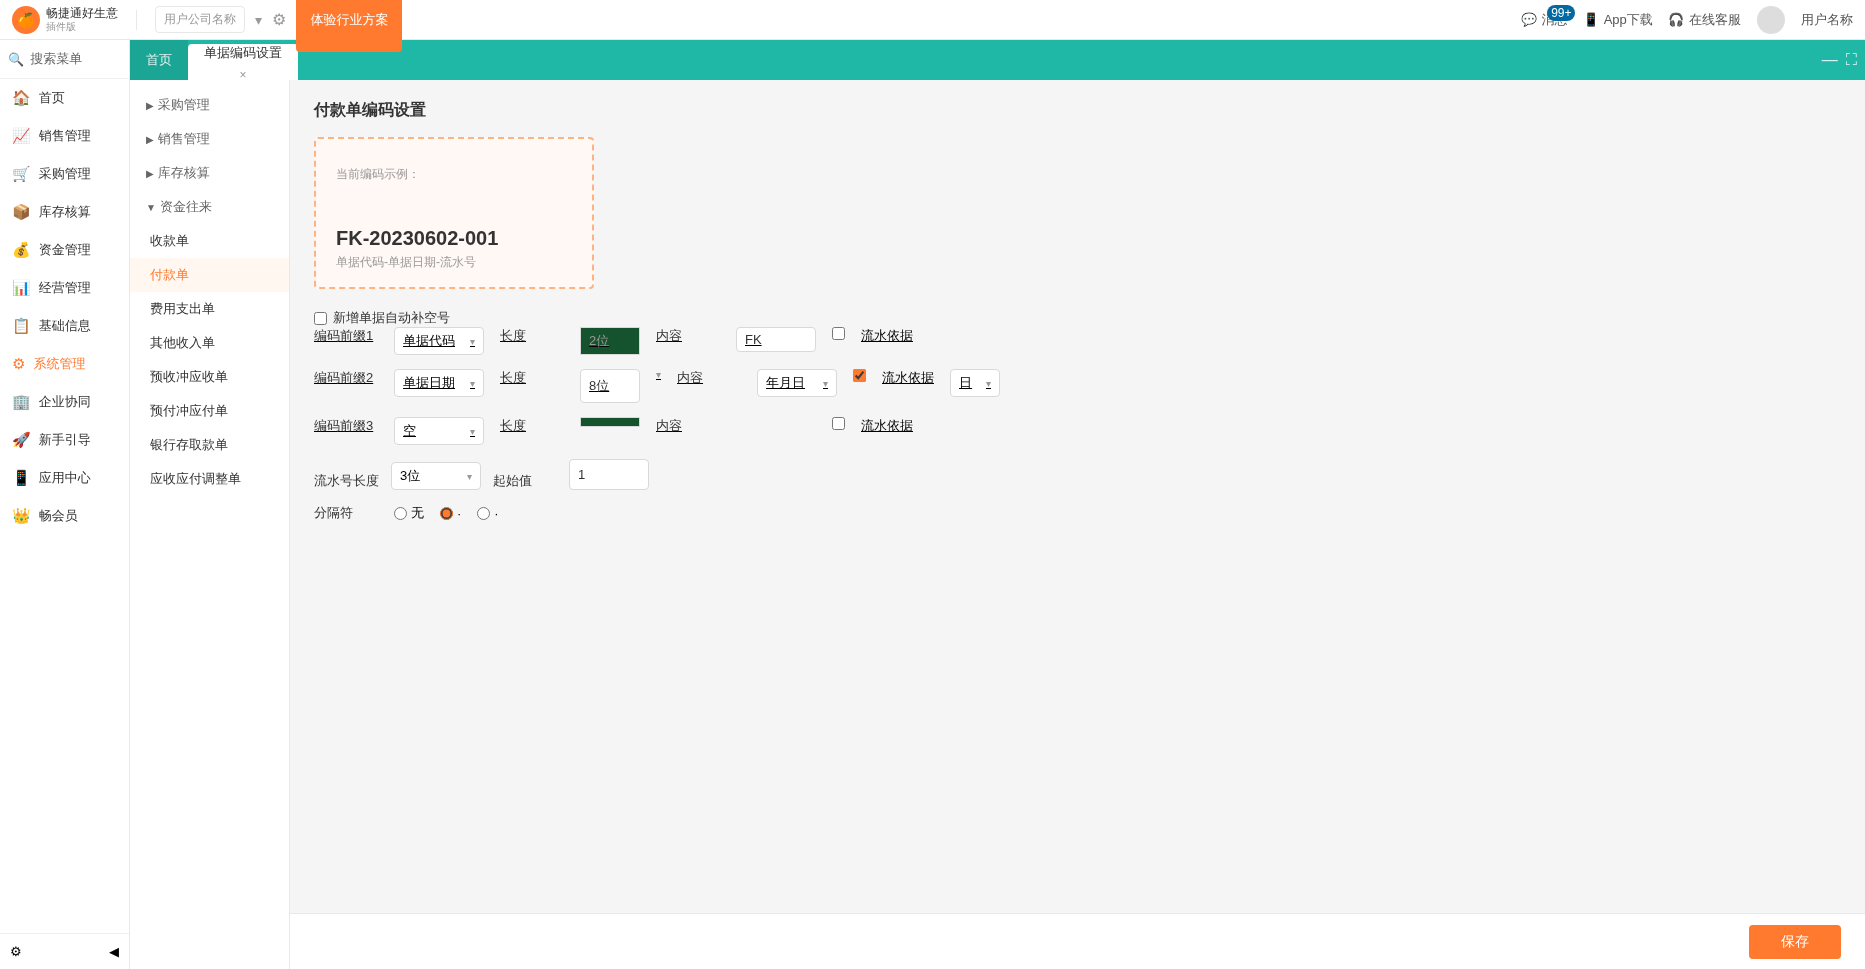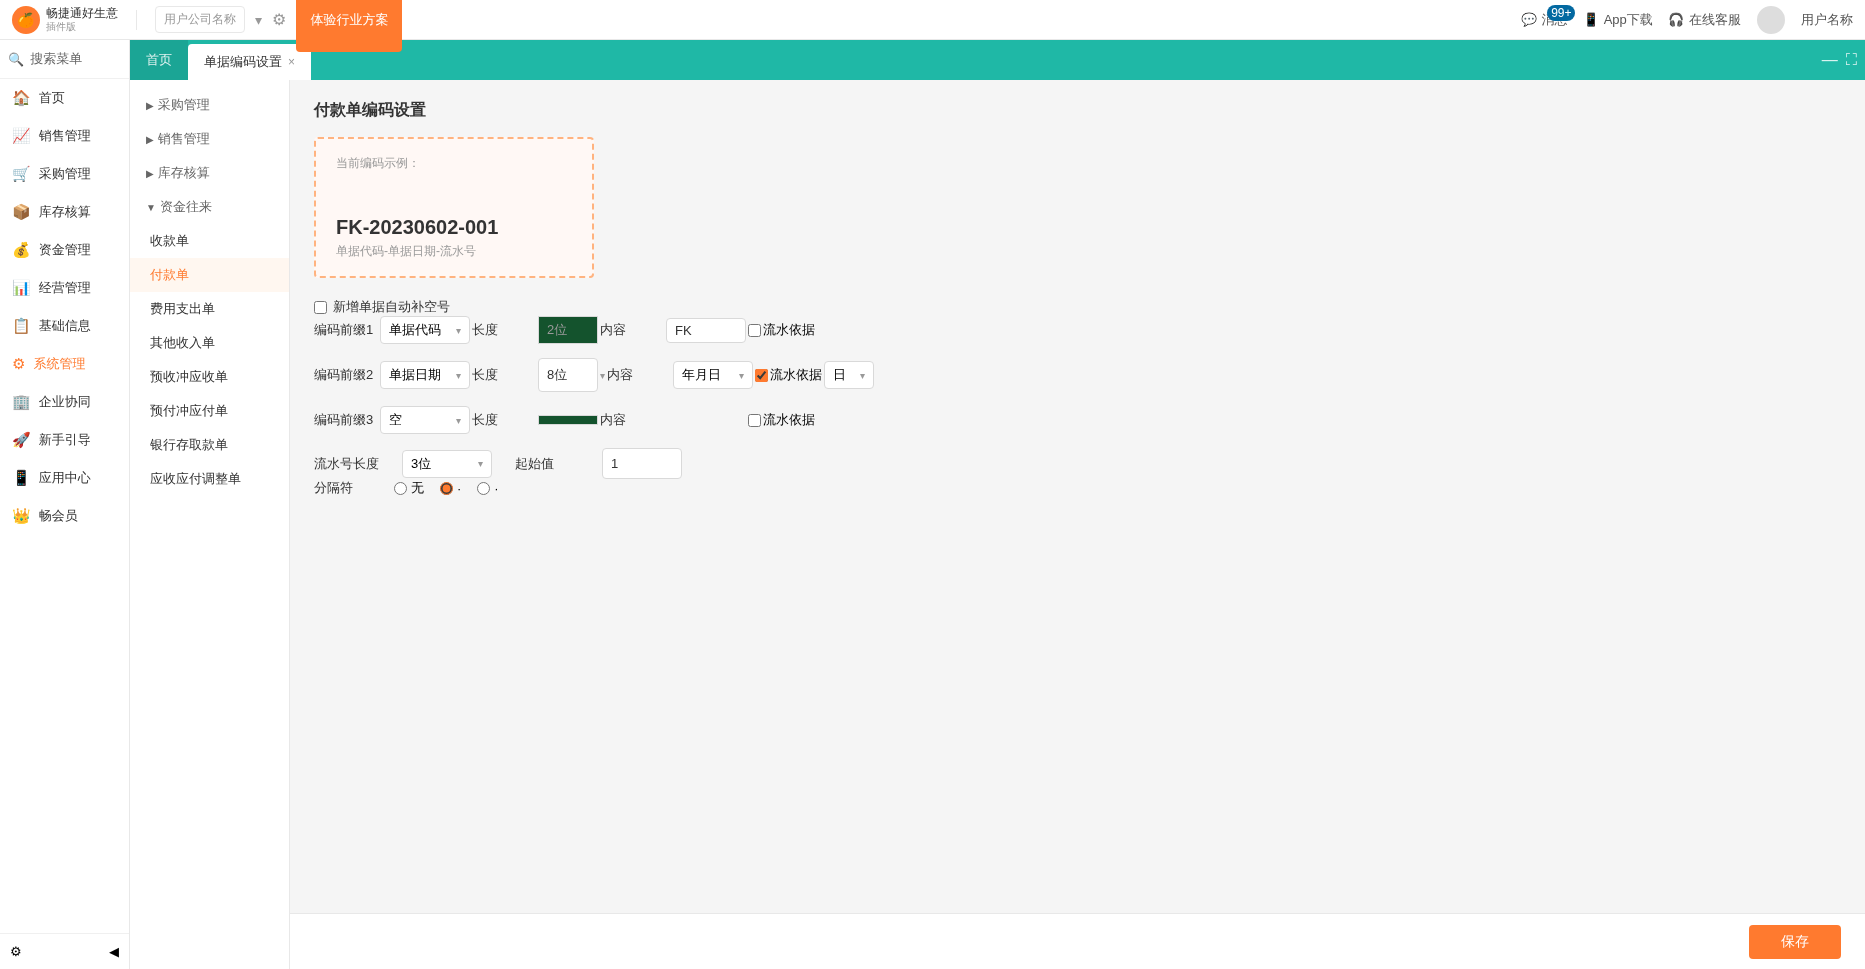--- a/index.html
+++ b/index.html
@@ -85,21 +85,21 @@
       height: 100%;
       display: flex;
       align-items: center;
       padding: 0 16px;
       font-size: 13px;
       color: rgba(255,255,255,0.85);
       cursor: pointer;
       gap: 6px;
     }
     .tab-item.home { background: rgba(0,0,0,0.1); }
-    .tab-item.active { background: #fff; color: #333; border-radius: 4px 4px 0 0; margin-top: 4px; height: 36px; }
+    .tab-item.active { background: #fff; color: #333; border-radius: 4px 4px 0 0; margin-top: 4px; height: 36px; flex-direction: column; }
     .tab-close { font-size: 12px; color: #999; }
     .tab-bar-right { margin-left: auto; display: flex; align-items: center; padding-right: 8px; gap: 8px; }
     .tab-bar-icon { color: rgba(255,255,255,0.85); cursor: pointer; font-size: 16px; }
 
     
     .sub-nav {
       width: 160px;
       background: #fff;
       border-right: 1px solid #e8e8e8;
       flex-shrink: 0;
@@ -169,48 +169,50 @@
     
     .code-preview {
       border: 2px dashed #ffb380;
       background: #fff8f5;
       border-radius: 4px;
       padding: 16px 20px;
       display: inline-block;
       margin-bottom: 20px;
       min-width: 280px;
     }
-    .code-preview-label { font-size: 12px; color: #999; margin-bottom: 4px; }
+    .code-preview-label { font-size: 12px; color: #999; margin-bottom: 4px; margin-top: 11px; }
     .code-preview-value { font-size: 20px; font-weight: 600; color: #333; margin-top: 44px; }
     .code-preview-desc { font-size: 12px; color: #999; margin-top: 4px; }
 
     
     .checkbox-row {
       display: flex;
       align-items: center;
       gap: 6px;
       margin-bottom: 0;
       font-size: 13px;
       color: #333;
     }
 
     
     .form-row {
       display: flex;
-      align-items: center;
-      gap: 2px;
+      align-items: flex-start;
+      gap: 16px;
       margin-bottom: 14px;
+      text-decoration: underline;
     }
     .form-label { font-size: 13px; color: #333; min-width: 64px; }
 
     
     .serial-row {
       display: flex;
-      align-items: center;
-      gap: 23px;
+      align-items: flex-end;
+      gap: 12px;
+      margin-bottom: 14px;
     }
 
     
     .separator-row {
       display: flex;
       align-items: center;
       gap: 16px;
       margin-bottom: 14px;
     }
 

